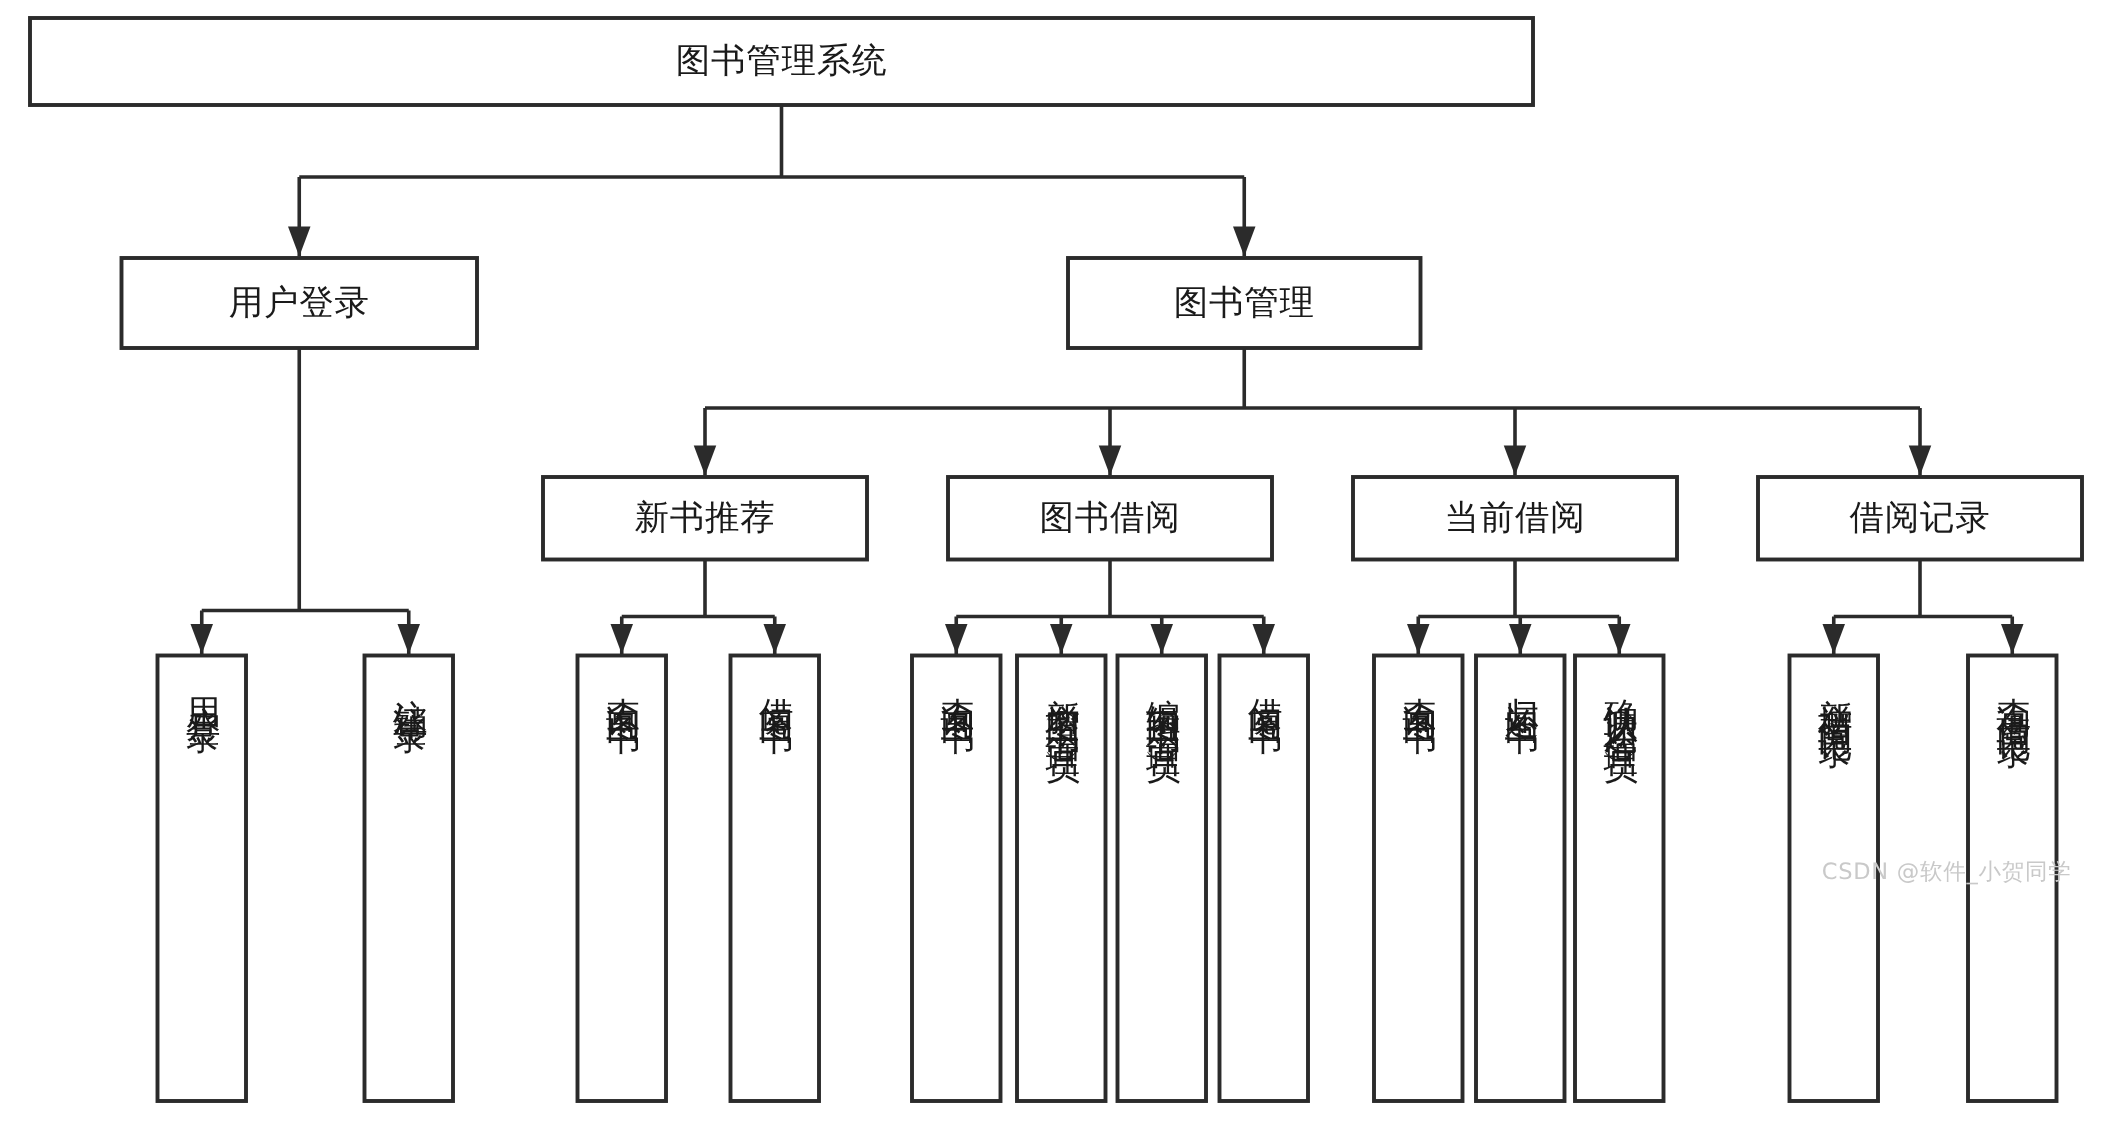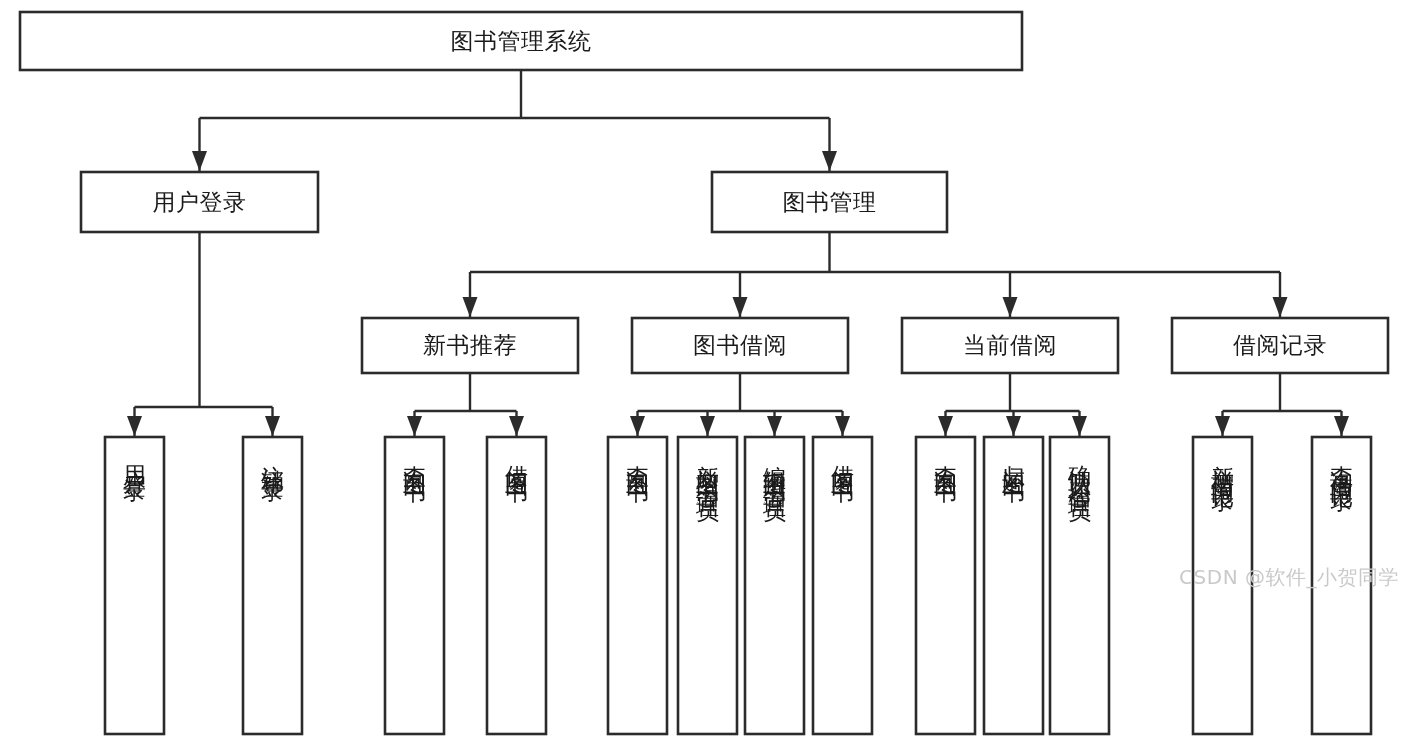--- a/index.html
+++ b/index.html
@@ -64,24 +64,24 @@
     font-family: "DejaVu Sans", "Liberation Sans", sans-serif;
     font-size: 23px;
     line-height: 1.0;
     color: #1a1a1a;
     letter-spacing: 5px;
     white-space: nowrap;
     text-align: center;
   }
   .watermark {
     position: absolute;
-    right: 6px;
+    right: 24px;
     bottom: 6px;
     font-family: "DejaVu Sans", "Liberation Sans", sans-serif;
-    font-size: 20px;
+    font-size: 15px;
     color: #c9c9c9;
     letter-spacing: 0.5px;
     white-space: nowrap;
     pointer-events: none;
   }
 </style>
 </head>
 <body>
 
 <div id="diagram-root">

